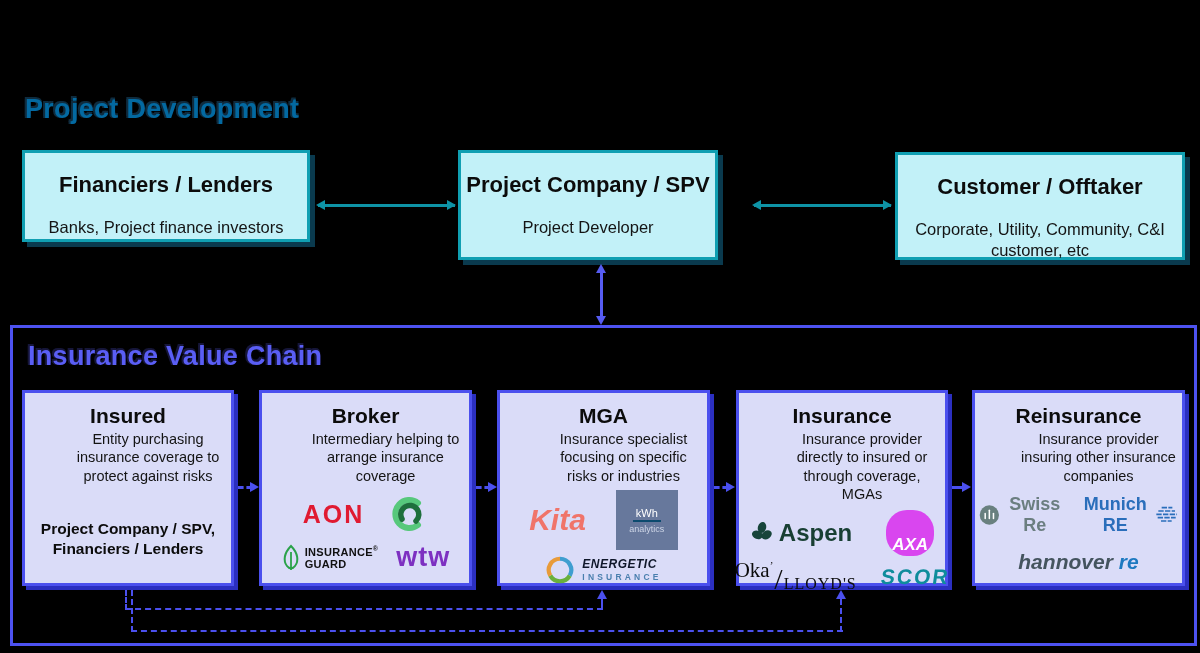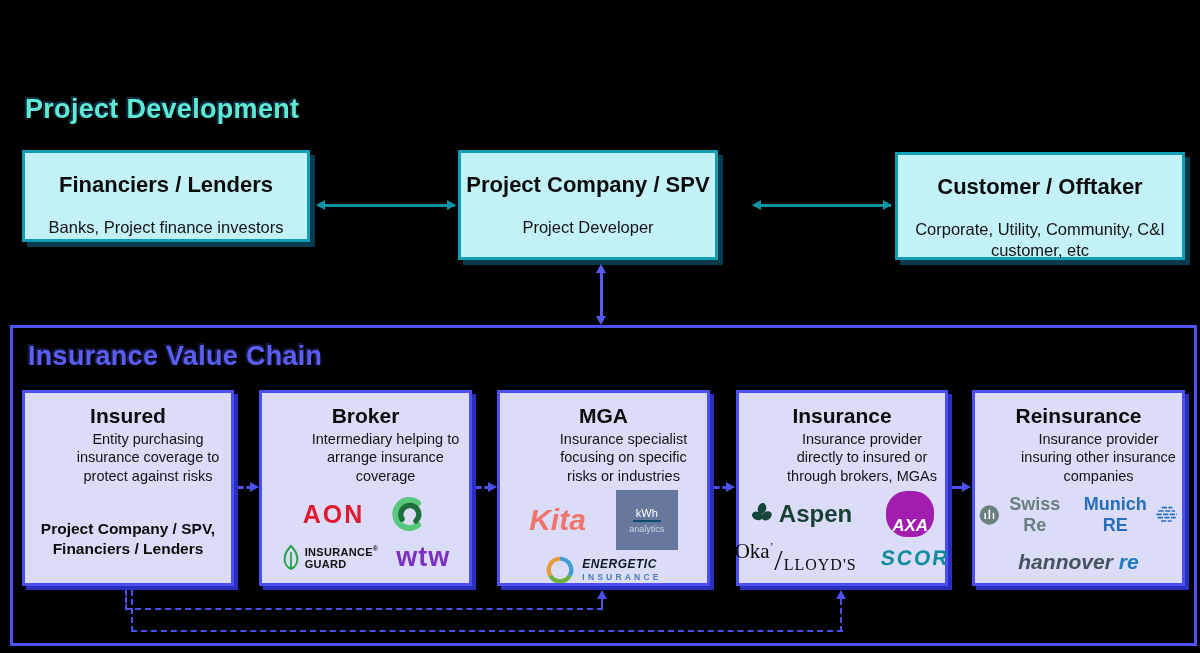--- a/index.html
+++ b/index.html
@@ -2,21 +2,21 @@
 <html><head>
 <meta charset="utf-8">
 <style>
   html,body{margin:0;padding:0;background:#000;}
   .canvas{
     position:relative;width:1200px;height:653px;background:#000;overflow:hidden;
     font-family:"Liberation Sans","DejaVu Sans",sans-serif;color:#111;
   }
   
   .section-title{position:absolute;font-weight:800;font-size:27px;letter-spacing:.3px;}
-  .title-teal{color:#5eead4;text-shadow:-2px -2px 0 #0f2c3f,-2px 0 0 #0f2c3f,0 -2px 0 #0f2c3f;}
+  .title-teal{color:#0369a1;text-shadow:-2px -2px 0 #0f2c3f,-2px 0 0 #0f2c3f,0 -2px 0 #0f2c3f;}
   .title-purple{color:#5a5ef5;text-shadow:-2px -2px 0 #16163a,-2px 0 0 #16163a,0 -2px 0 #16163a;}
 
   
   .cyan-box{
     position:absolute;background:#c2f1f8;border:3px solid #109fb2;box-shadow:5px 5px 0 #0a3a4e;
     box-sizing:border-box;display:flex;flex-direction:column;align-items:center;
     text-align:center;padding-top:19px;
   }
   .cyan-box .bt{font-size:22px;font-weight:800;color:#0c0c0c;}
   .cyan-box .bs{font-size:16.5px;color:#141414;margin-top:19px;line-height:1.3;max-width:252px;}
@@ -62,21 +62,21 @@
   .logo-kita{color:#f0746a;font-weight:700;font-style:italic;font-size:30px;}
   .kwh-box{width:62px;height:60px;background:#67789c;display:flex;flex-direction:column;align-items:center;justify-content:center;}
   .kwh-main{color:#fff;font-weight:400;font-size:11px;border-bottom:2px solid #0c4a6e;padding:0 3px 1px;}
   .kwh-sub{color:#cdd5e6;font-size:9px;margin-top:2px;}
   .logo-energetic{display:flex;align-items:center;gap:7px;}
   .en-text{display:flex;flex-direction:column;align-items:flex-start;line-height:1;}
   .en-main{color:#0f172a;font-weight:800;font-style:italic;font-size:12px;letter-spacing:.5px;}
   .en-sub{color:#4a7fae;font-size:8.5px;letter-spacing:3.2px;margin-top:3px;font-weight:700;}
   .logo-aspen{display:flex;align-items:center;gap:5px;}
   .aspen-text{color:#183f33;font-weight:800;font-size:24px;}
-  .axa-box{position:relative;width:48px;height:46px;background:#a21caf;overflow:hidden;border-radius:21px;}
+  .axa-box{position:relative;width:48px;height:46px;background:#d946ef;overflow:hidden;border-radius:21px;}
   .axa-text{position:absolute;bottom:1px;left:0;right:0;text-align:center;color:#fff;font-weight:800;font-style:italic;font-size:17px;}
   .axa-slash{position:absolute;top:2px;right:-4px;width:52px;height:3.5px;background:#ff1721;transform-origin:100% 50%;transform:rotate(38deg);}
   .logo-oka{display:flex;align-items:flex-start;font-family:"Liberation Serif","DejaVu Serif",serif;color:#0c0c0c;}
   .oka-word{font-size:21px;transform:translateY(-2px);}
   .oka-tick{font-size:11px;vertical-align:super;}
   .oka-slash{font-size:30px;font-weight:400;margin:0 1px;transform:translateY(2px);}
   .lloyds-word{font-size:16px;letter-spacing:1px;transform:translateY(15px);}
   .logo-scor{color:#0e8c9c;font-weight:800;font-size:21px;letter-spacing:2px;transform:skewX(-8deg);}
   .logo-swissre{display:flex;align-items:center;gap:6px;}
   .swissre-text{color:#6b7e80;font-weight:800;font-size:18px;}
@@ -183,21 +183,21 @@
             <span class="en-main">ENERGETIC</span>
             <span class="en-sub">INSURANCE</span>
           </span>
         </span>
       </div>
     </div>
   </div>
 
   <div class="chain-box" style="left:736px;width:212px;">
     <div class="ct">Insurance</div>
-    <div class="cd" style="max-width:196px;">Insurance provider directly to insured or through brokers, MGAs</div>
+    <div class="cd" style="max-width:196px;">Insurance provider directly to insured or through coverage, MGAs</div>
     <div class="logo-rows" style="gap:4px;margin-top:6px;">
       <div class="logo-row" style="gap:34px;">
         <span class="logo-aspen">
           <svg width="24" height="24" viewBox="0 0 26 26">
             <g fill="#17453b">
               <ellipse cx="13" cy="7" rx="4.5" ry="6" transform="rotate(15 13 7)"></ellipse>
               <ellipse cx="8" cy="15" rx="4.5" ry="6" transform="rotate(110 8 15)"></ellipse>
               <ellipse cx="18" cy="15" rx="4.5" ry="6" transform="rotate(235 18 15)"></ellipse>
             </g>
           </svg>

